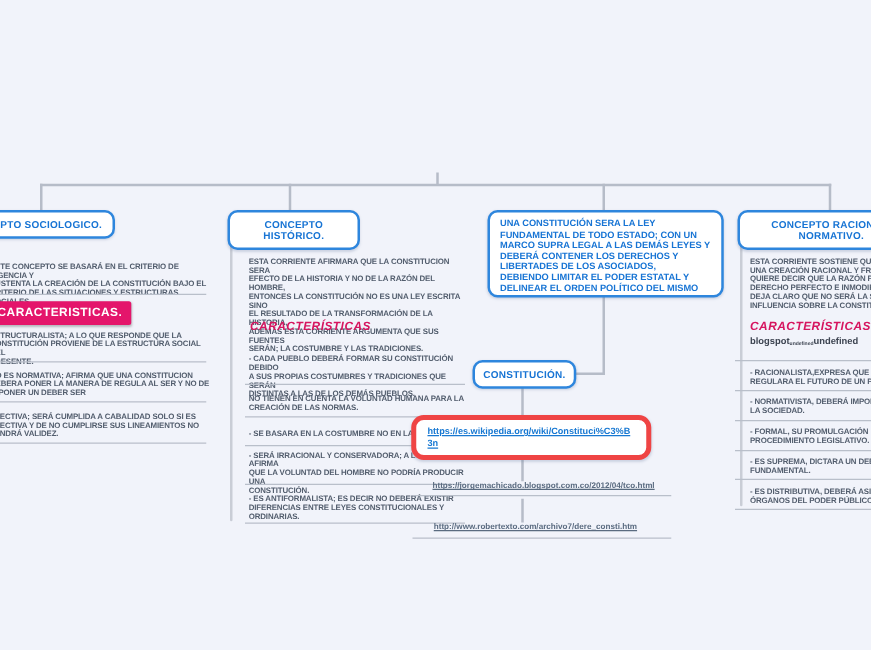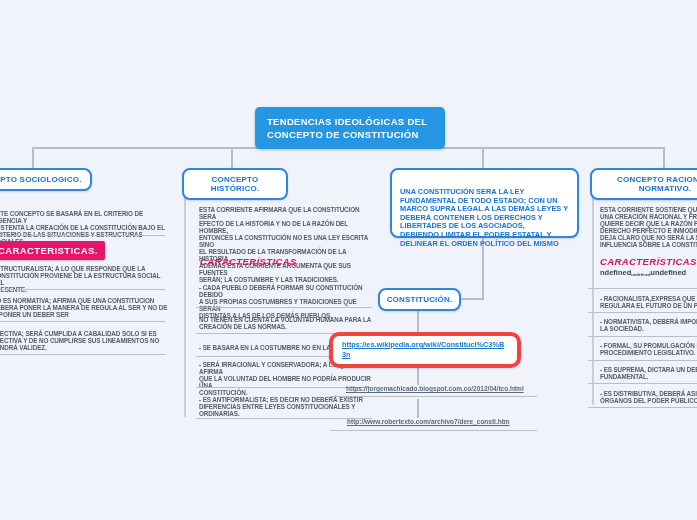--- a/index.html
+++ b/index.html
@@ -18,21 +18,21 @@
   }
   .hdr-box{
     position:absolute;background:#ffffff;border:2px solid #2e86dd;border-radius:8px;
     color:#1774d4;font-weight:bold;font-size:8px;letter-spacing:.2px;
     padding:5px 6px;text-align:center;box-sizing:border-box;
     box-shadow:0 1px 2px rgba(90,110,150,.25);
   }
   .def-box{
     position:absolute;background:#ffffff;border:2px solid #2e86dd;border-radius:8px;
     color:#1774d4;font-weight:bold;font-size:7.4px;line-height:8.6px;
-    padding:18px 8px;white-space:pre-line;box-sizing:border-box;text-align:left;
+    padding:5px 8px;white-space:pre-line;box-sizing:border-box;text-align:left;
     box-shadow:0 1px 2px rgba(90,110,150,.25);
   }
   .body-text{
     position:absolute;color:#525d6d;font-weight:bold;font-size:6.3px;line-height:7px;
     letter-spacing:-.1px;white-space:pre-line;
   }
   .crimson-heading{
     position:absolute;color:#d6155f;font-weight:bold;font-size:9.5px;letter-spacing:.4px;font-style:italic;
   }
   .badge{
@@ -68,22 +68,20 @@
   <div class="line" style="left:482px;top:147px;width:2px;height:21px;"></div>
   <div class="line" style="left:663px;top:147px;width:2px;height:21px;"></div>
   <div class="line" style="left:482px;top:237px;width:2px;height:63px;"></div>
   <div class="line" style="left:460px;top:298px;width:24px;height:2px;"></div>
   <div class="line" style="left:417px;top:310px;width:2px;height:22px;"></div>
   <div class="line" style="left:417px;top:367px;width:2px;height:18px;"></div>
   <div class="line" style="left:417px;top:399px;width:2px;height:19px;"></div>
   <div class="bracket" style="left:184px;top:191px;height:226px;"></div>
   <div class="bracket" style="left:592px;top:191px;height:214px;"></div>
 
-  <div class="root-node" style="left:255px;top:107px;width:190px;">TENDENCIAS IDEOLÓGICAS DEL
-CONCEPTO DE CONSTITUCIÓN</div>
 
   <div class="hdr-box" style="left:-40px;top:168px;width:132px;">CONCEPTO SOCIOLOGICO.</div>
 
   <div class="body-text" style="left:-8px;top:210px;width:182px;">ESTE CONCEPTO SE BASARÁ EN EL CRITERIO DE VIGENCIA Y
 SUSTENTA LA CREACIÓN DE LA CONSTITUCIÓN BAJO EL
 CRITERIO DE LAS SITUACIONES Y ESTRUCTURAS SOCIALES,</div>
   <div class="sep" style="left:-20px;top:235px;width:185px;"></div>
 
   <div class="badge" style="left:-9px;top:241px;">CARACTERISTICAS.</div>
 
@@ -159,21 +157,21 @@
 
   <div class="body-text" style="left:600px;top:206px;width:230px;">ESTA CORRIENTE SOSTIENE QUE LA CONSTITUCIÓN SERÁ
 UNA CREACIÓN RACIONAL Y FRÍA, MAS CONCRETAMENTE
 QUIERE DECIR QUE LA RAZÓN PUEDE CREAR UN
 DERECHO PERFECTO E INMODIFICABLE, ADEMÁS
 DEJA CLARO QUE NO SERÁ LA SOCIEDAD QUIEN TENGA
 INFLUENCIA SOBRE LA CONSTITUCIÓN.</div>
 
   <div class="crimson-heading" style="left:600px;top:256px;">CARACTERÍSTICAS.</div>
   <div class="glitch" style="left:600px;top:268px;">
-    <span>ndefined</span><span class="tiny">undefined</span><span>undefined</span>
+    <span>blogspot</span><span class="tiny">undefined</span><span>undefined</span>
   </div>
   <div class="sep" style="left:588px;top:288px;width:130px;"></div>
 
   <div class="body-text" style="left:600px;top:295px;width:230px;">- RACIONALISTA,EXPRESA QUE LA RAZÓN SOLO
 REGULARA EL FUTURO DE UN PUEBLO.</div>
   <div class="sep" style="left:588px;top:312px;width:130px;"></div>
 
   <div class="body-text" style="left:600px;top:318px;width:230px;">- NORMATIVISTA, DEBERÁ IMPONER NORMAS A TODA
 LA SOCIEDAD.</div>
   <div class="sep" style="left:588px;top:336px;width:130px;"></div>

